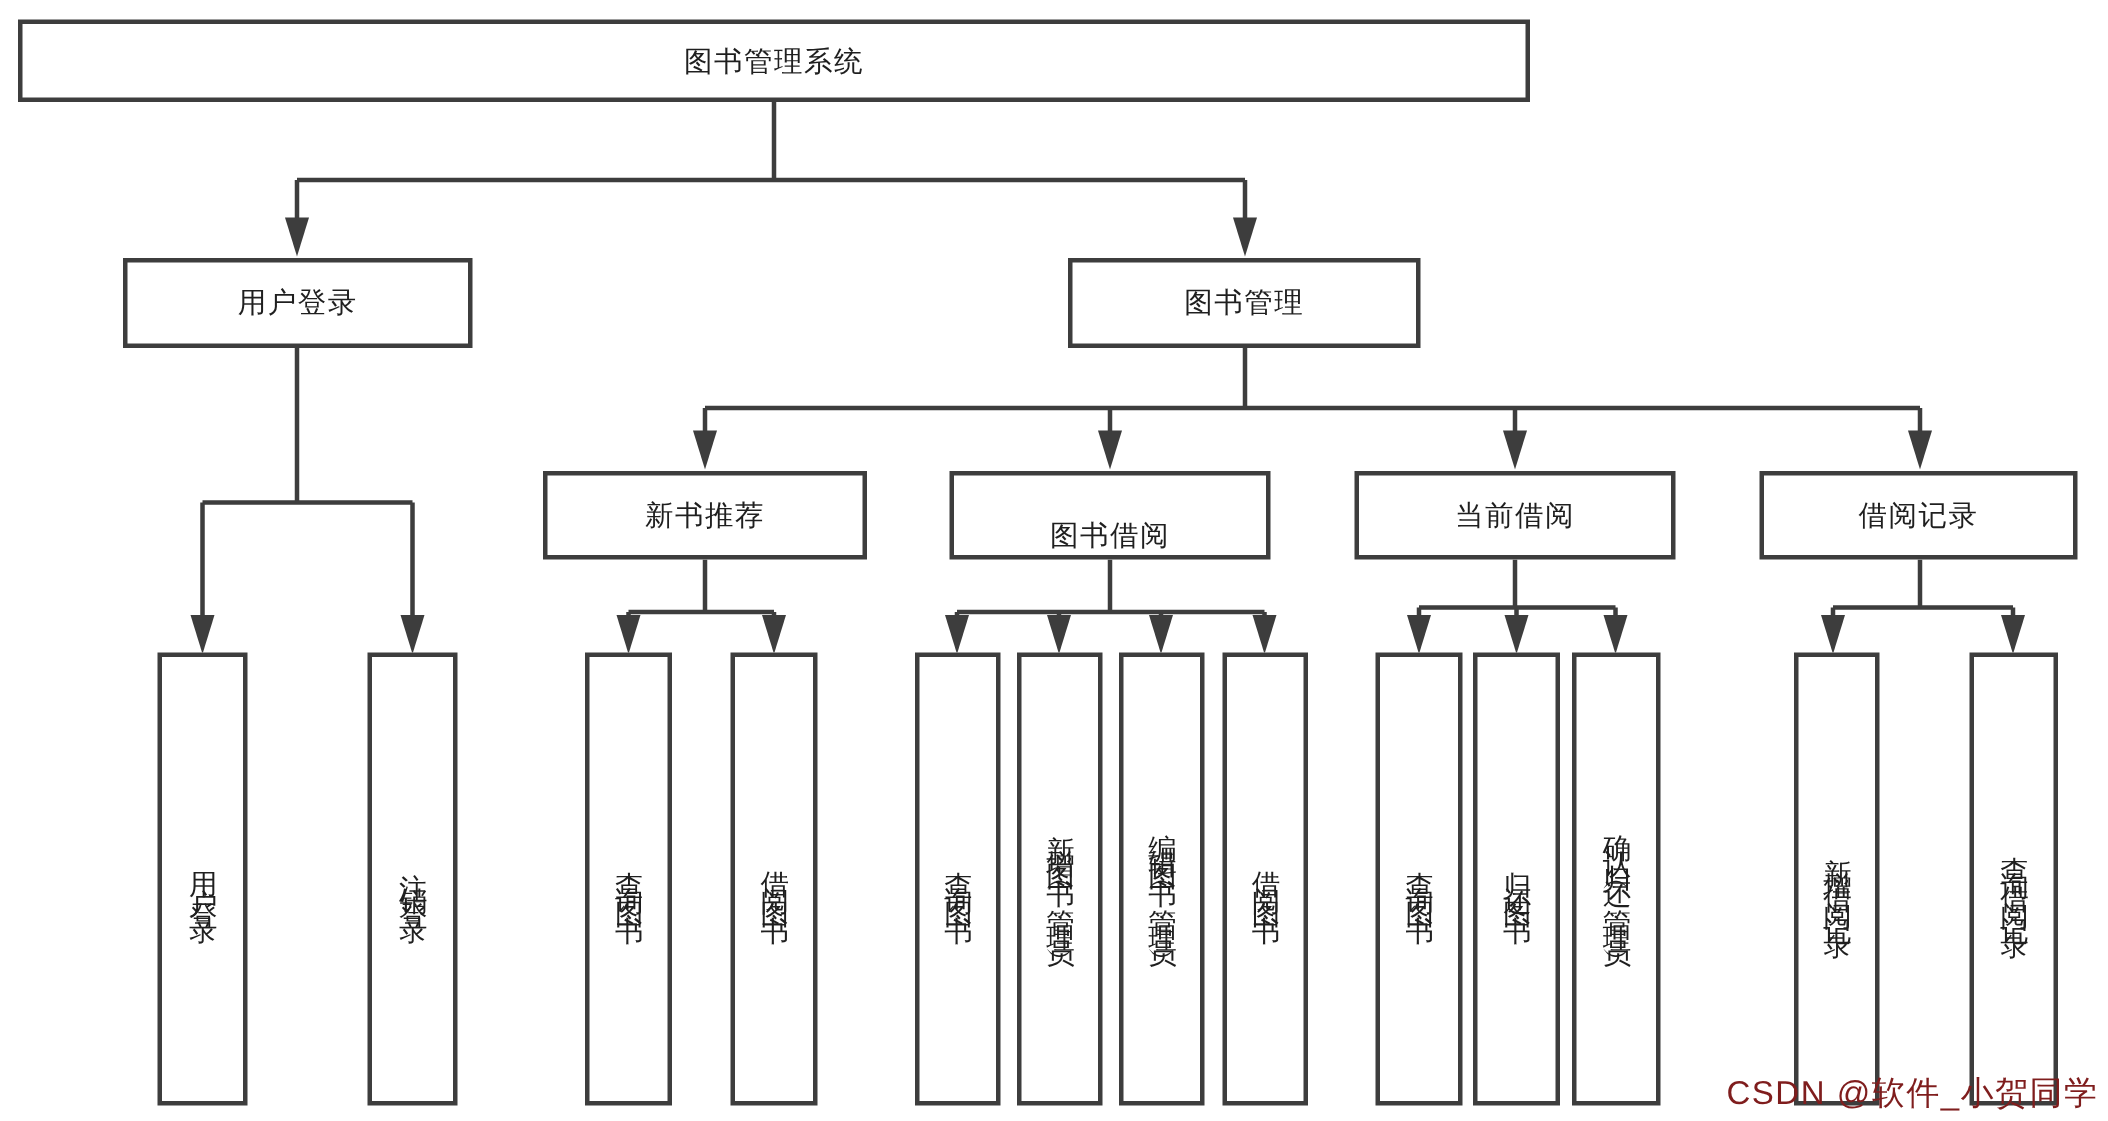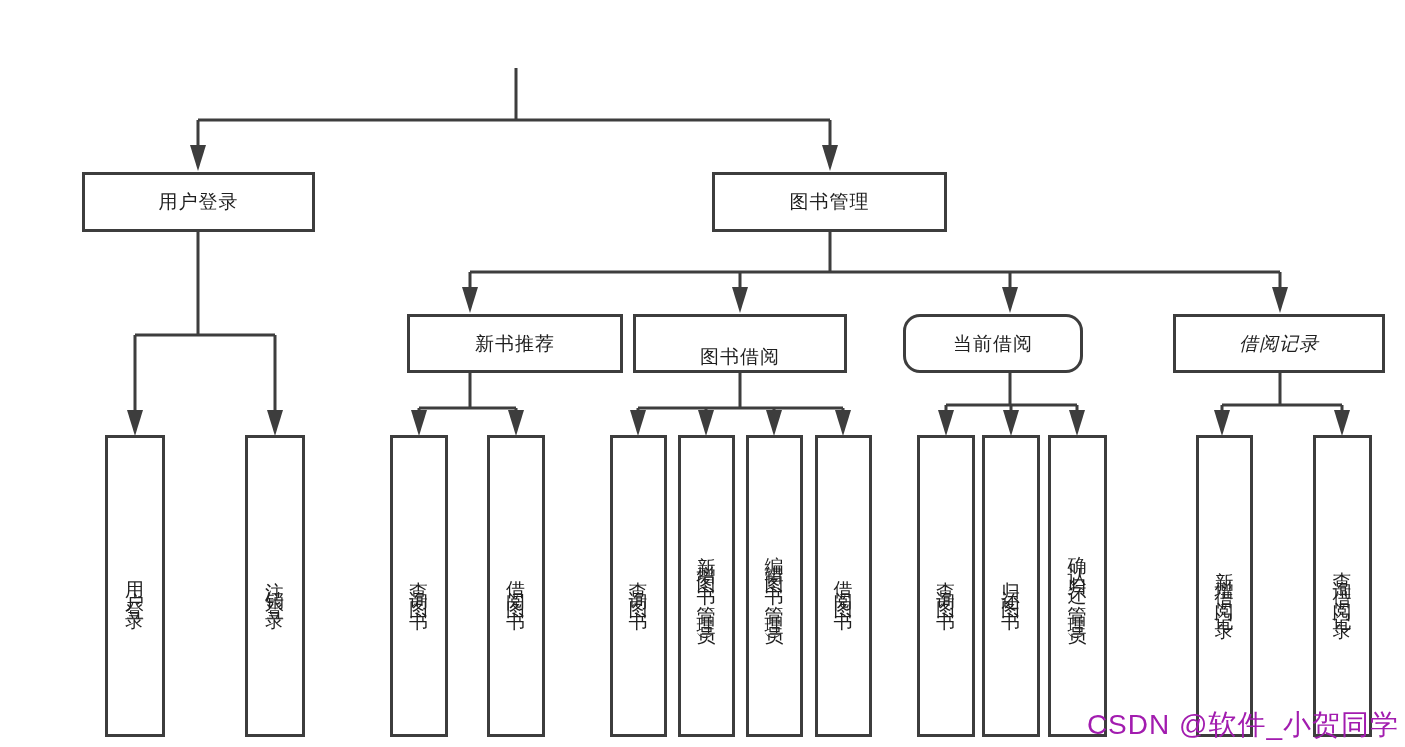--- a/index.html
+++ b/index.html
@@ -44,22 +44,22 @@
     writing-mode: vertical-rl;
     text-orientation: mixed;
     font-size: 19px;
     letter-spacing: 10px;
     line-height: 1;
   }
   .watermark {
     position: absolute;
     right: 6px;
     bottom: 3px;
-    font-size: 28px;
-    color: #a21caf;
+    font-size: 22px;
+    color: #7f1d1d;
     letter-spacing: 1px;
     z-index: 3;
     white-space: nowrap;
   }
 </style>
 </head>
 <body>
 
 <div class="stage">
 
@@ -87,38 +87,41 @@
       <polygon points="766,410 782,410 774,436"></polygon>
       <polygon points="835,410 851,410 843,436"></polygon>
       <polygon points="938,410 954,410 946,436"></polygon>
       <polygon points="1003,410 1019,410 1011,436"></polygon>
       <polygon points="1069,410 1085,410 1077,436"></polygon>
       <polygon points="1214,410 1230,410 1222,436"></polygon>
       <polygon points="1334,410 1350,410 1342,436"></polygon>
     </g>
   </svg>
 
+  <div class="box box-h root" style="left:12px; top:13px; width:1008px; height:55px;">
+    <span class="label">图书管理系统</span>
+  </div>
 
   <div class="box box-h" style="left:82px; top:172px; width:233px; height:60px;">
     <span class="label">用户登录</span>
   </div>
   <div class="box box-h" style="left:712px; top:172px; width:235px; height:60px;justify-content:center;">
     <span class="label">图书管理</span>
   </div>
 
-  <div class="box box-h" style="left:362px; top:314px; width:216px; height:59px;margin-left:45px;">
+  <div class="box box-h" style="left:362px; top:314px; width:216px; height:59px;">
     <span class="label">新书推荐</span>
   </div>
   <div class="box box-h" style="left:633px; top:314px; width:214px; height:59px;align-items:flex-end;">
     <span class="label">图书借阅</span>
   </div>
-  <div class="box box-h" style="left:903px; top:314px; width:180px; height:59px;border-radius:17px;">
+  <div class="box box-h" style="left:903px; top:314px; width:214px; height:59px;">
     <span class="label">当前借阅</span>
   </div>
-  <div class="box box-h" style="left:1173px; top:314px; width:212px; height:59px;font-style:italic;">
+  <div class="box box-h" style="left:1173px; top:314px; width:212px; height:59px;">
     <span class="label">借阅记录</span>
   </div>
 
   <div class="box box-v" style="left:105px; top:435px; width:60px; height:302px;">
     <span class="label">用户登录</span>
   </div>
   <div class="box box-v" style="left:245px; top:435px; width:60px; height:302px;">
     <span class="label">注销登录</span>
   </div>
 

